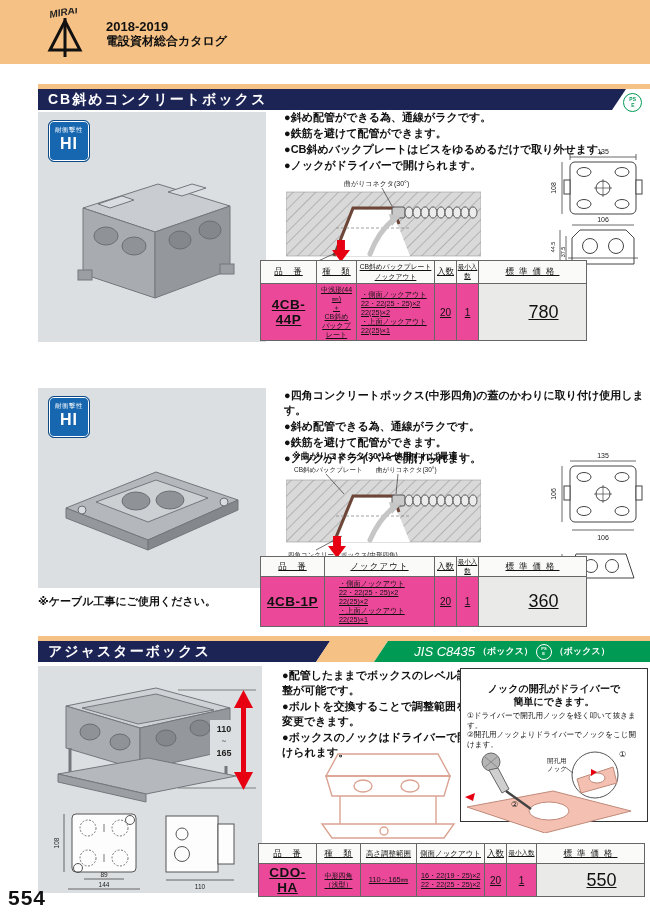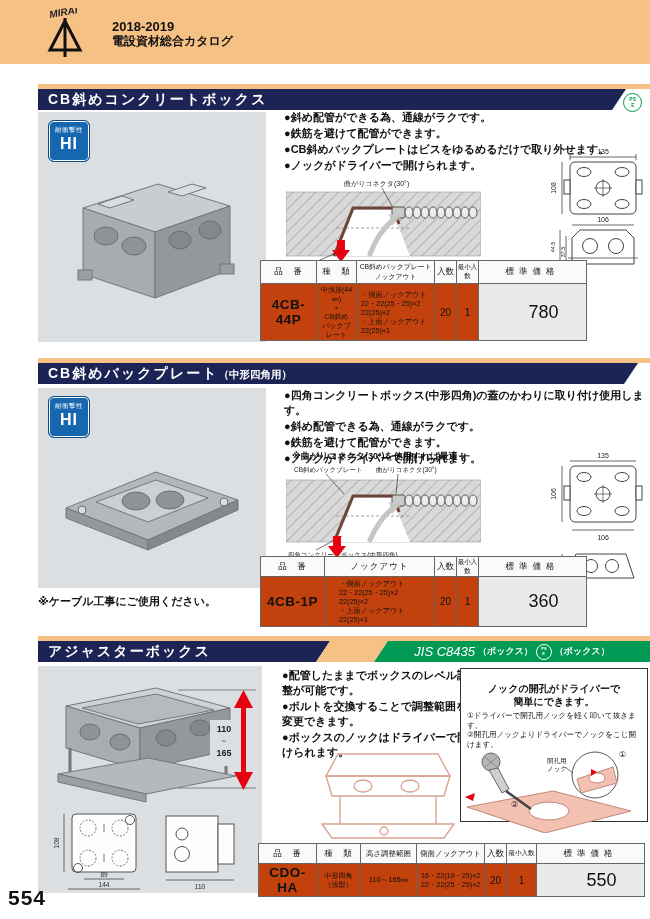--- a/index.html
+++ b/index.html
@@ -1,21 +1,21 @@
 <!DOCTYPE html>
 <html><head>
 <meta charset="utf-8">
 <style>
   html,body{margin:0;padding:0;background:#fff;}
   .page{position:relative;width:650px;height:919px;background:#fff;overflow:hidden;
         font-family:"Liberation Sans","DejaVu Sans",sans-serif;color:#111;}
   
   .hdr{position:absolute;top:0;left:0;width:650px;height:64px;background:#f6c184;}
   .logo{position:absolute;left:42px;top:8px;display:flex;align-items:flex-start;}
-  .logo-txt{margin-left:24px;margin-top:12px;line-height:1.15;}
+  .logo-txt{margin-left:18px;margin-top:12px;line-height:1.15;}
   .logo-years{font-size:13px;font-weight:bold;}
   .logo-cat{font-size:12px;font-weight:bold;}
   .hdr-title{position:absolute;right:18px;top:18px;font-size:24px;font-weight:bold;letter-spacing:4px;}
   
   .secbar{position:absolute;left:38px;right:0;}
   .stripe{height:5px;background:#f6c184;}
   .bandrow{display:flex;height:21px;position:relative;}
   .band{background:#1c2455;color:#fff;font-weight:bold;font-size:14px;line-height:21px;
         padding-left:10px;letter-spacing:2px;}
   .band .sub{font-size:10.5px;letter-spacing:0;}
@@ -42,21 +42,21 @@
   .hi-top{font-size:6.5px;margin-top:5px;letter-spacing:.5px;}
   .hi-main{font-size:16px;font-weight:bold;letter-spacing:1px;}
   
   .bullets{position:absolute;font-size:11px;font-weight:bold;line-height:15px;}
   .bullets div{margin-bottom:1px;}
   .note{position:absolute;font-size:9px;font-weight:bold;}
   
   .dn-arrow{position:absolute;width:18px;height:22px;background:#e60012;
             clip-path:polygon(28% 0,72% 0,72% 45%,100% 45%,50% 100%,0 45%,28% 45%);}
   
-  table{border-collapse:collapse;table-layout:fixed;position:absolute;background:#c2410c;}
+  table{border-collapse:collapse;table-layout:fixed;position:absolute;background:#ec4899;text-decoration:underline;}
   th,td{border:1px solid #666;text-align:center;vertical-align:middle;padding:1px 2px;overflow:hidden;}
   th{font-size:8.5px;font-weight:normal;background:#fafaf8;height:17px;letter-spacing:1px;}
   th.small{font-size:6.5px;letter-spacing:0;padding:0;}
   th.pricehead{letter-spacing:5px;}
   td.part{font-size:13.5px;font-weight:bold;letter-spacing:.5px;}
   td.kind{font-size:7px;line-height:9px;}
   td.ko{font-size:7.2px;line-height:9px;text-align:left;padding-left:4px;}
   td.qty{font-size:10px;}
   td.price{font-size:18px;background:#eaeae8;padding-left:24px;}
   .pre{white-space:pre-line;}
@@ -218,28 +218,20 @@
 22(25)×2
 ・上面ノックアウト
 22(25)×1</td>
       <td class="qty">20</td>
       <td class="qty">1</td>
       <td class="price">780</td>
     </tr>
   </tbody>
     </table>
 
-  <div class="secbar" style="top:358px;">
-    <div class="stripe"></div>
-    <div class="bandrow">
-      <div class="band cut-r" style="width:590px;">
-        <span>CB斜めバックプレート</span><span class="sub">（中形四角用）</span>
-      </div>
-    </div>
-  </div>
 
   <div class="photo" style="left:38px;top:388px;width:228px;height:200px;">
     <div class="hi">
       <div class="hi-top">耐衝撃性</div>
       <div class="hi-main">HI</div>
     </div>
     <svg width="228" height="200" viewBox="0 0 228 200">
       <polygon points="28,120 118,84 200,112 110,152" fill="#b4b7bb" stroke="#74777c"></polygon>
       <polygon points="58,114 118,92 170,110 110,134" fill="#cdd0d3" stroke="#74777c"></polygon>
       <ellipse cx="98" cy="113" rx="14" ry="9" fill="#8f9297" stroke="#6b6e73"></ellipse>

